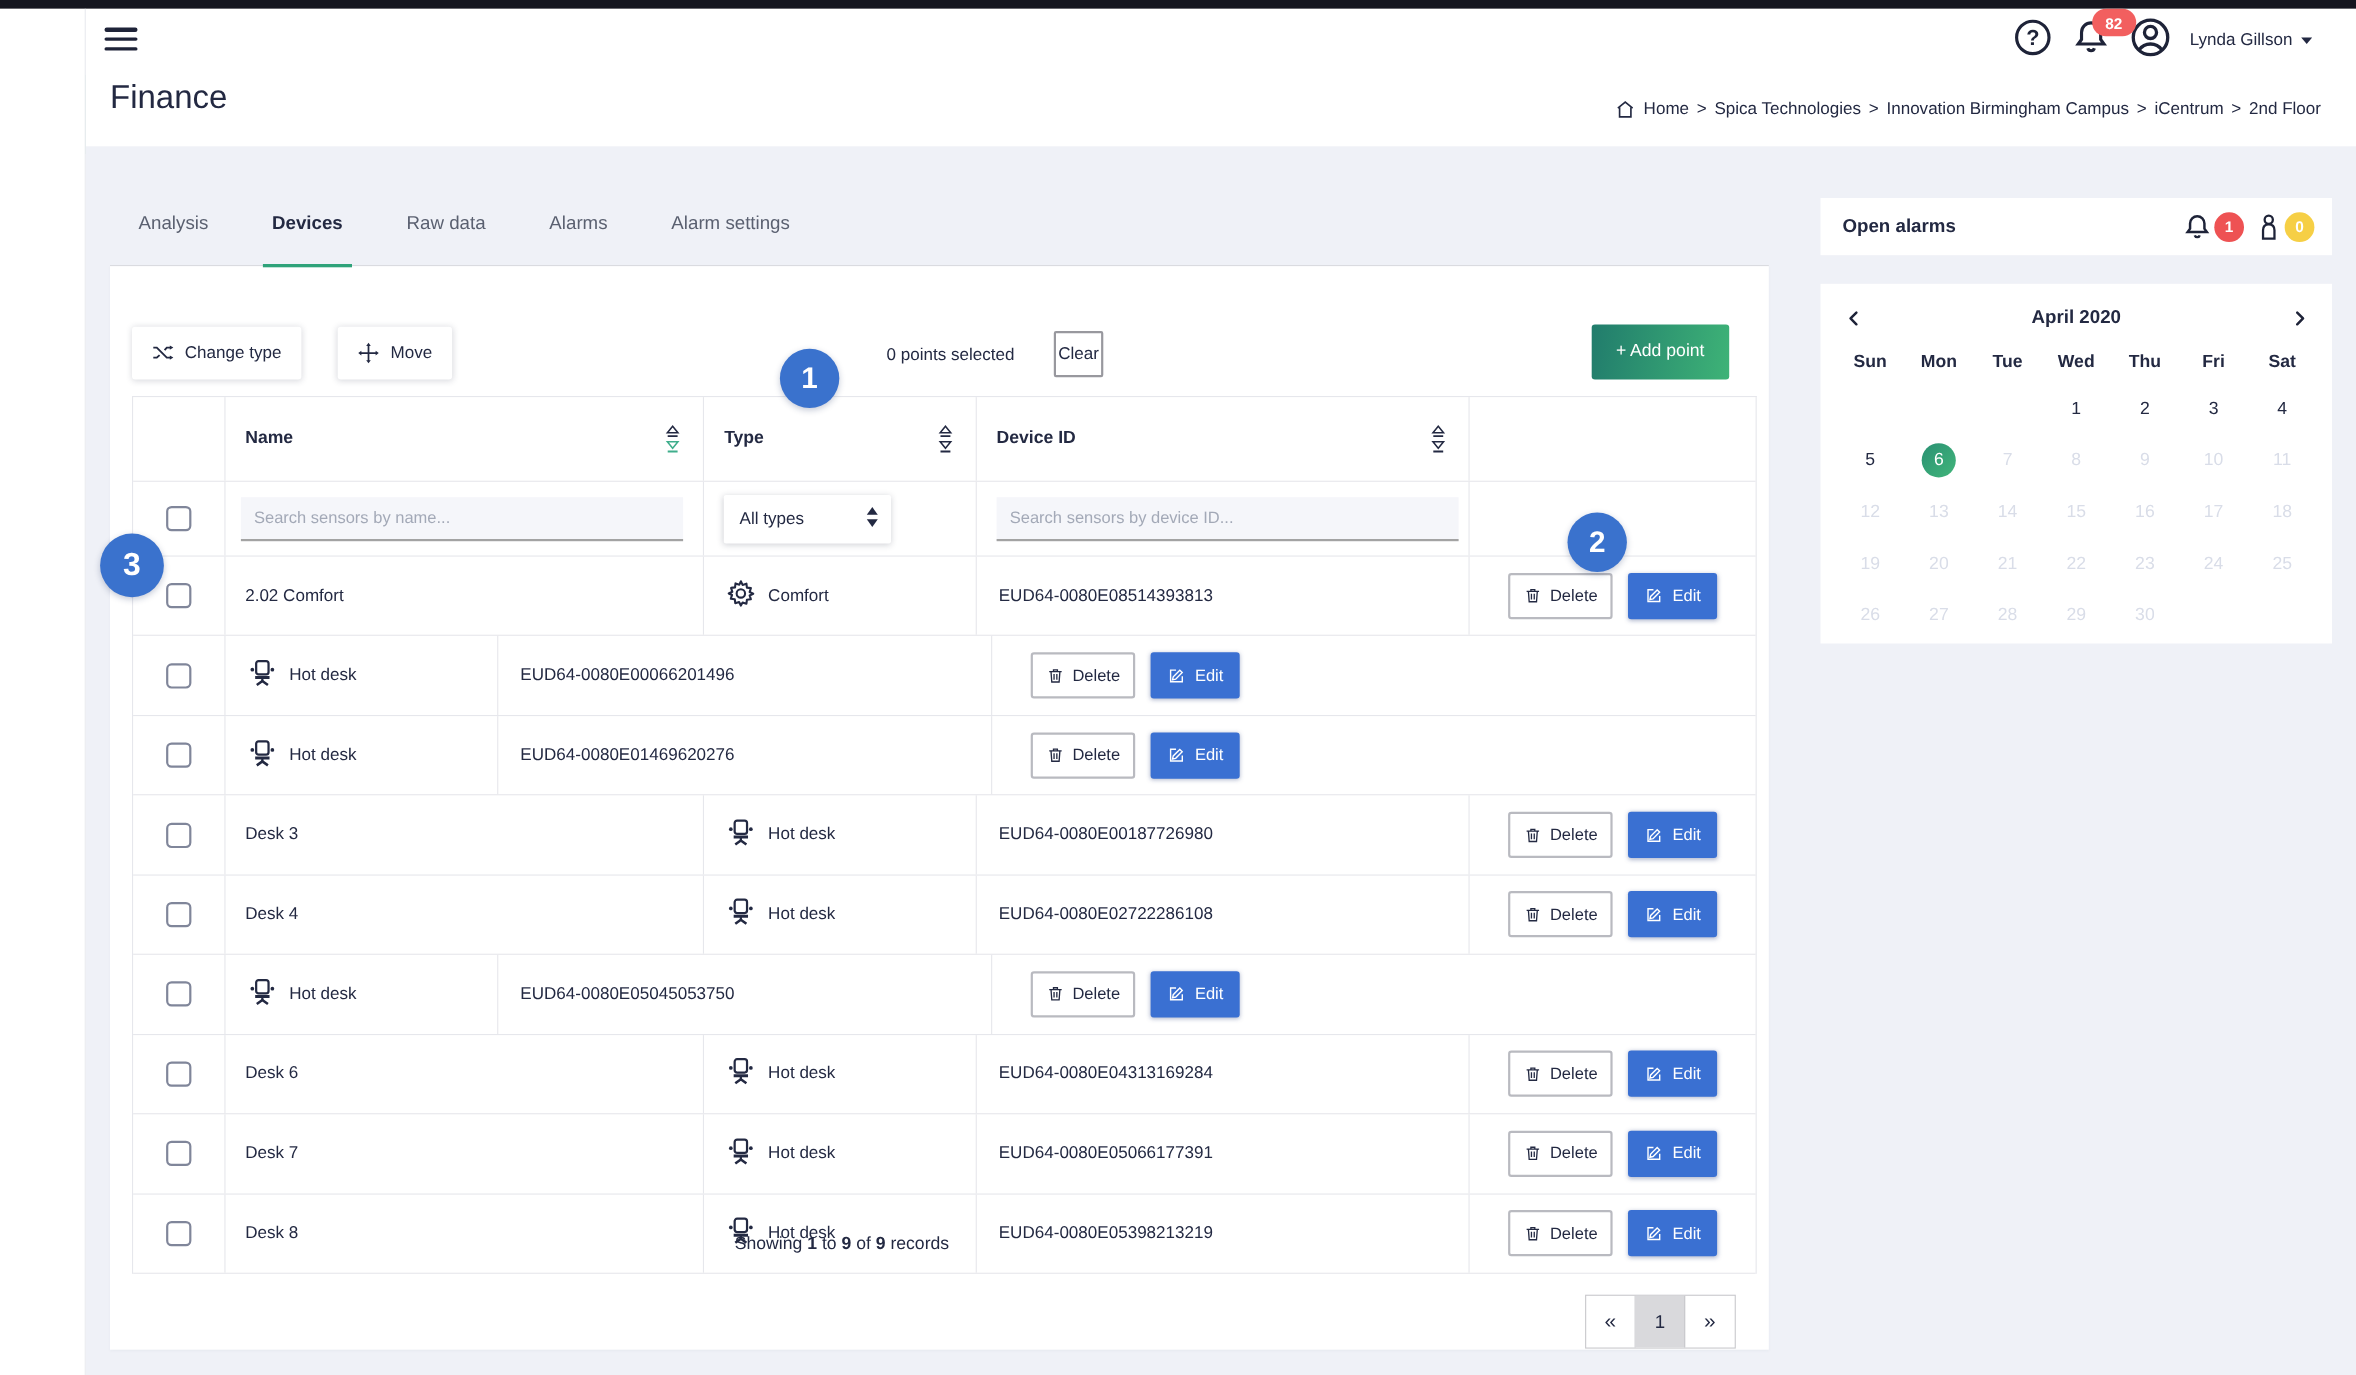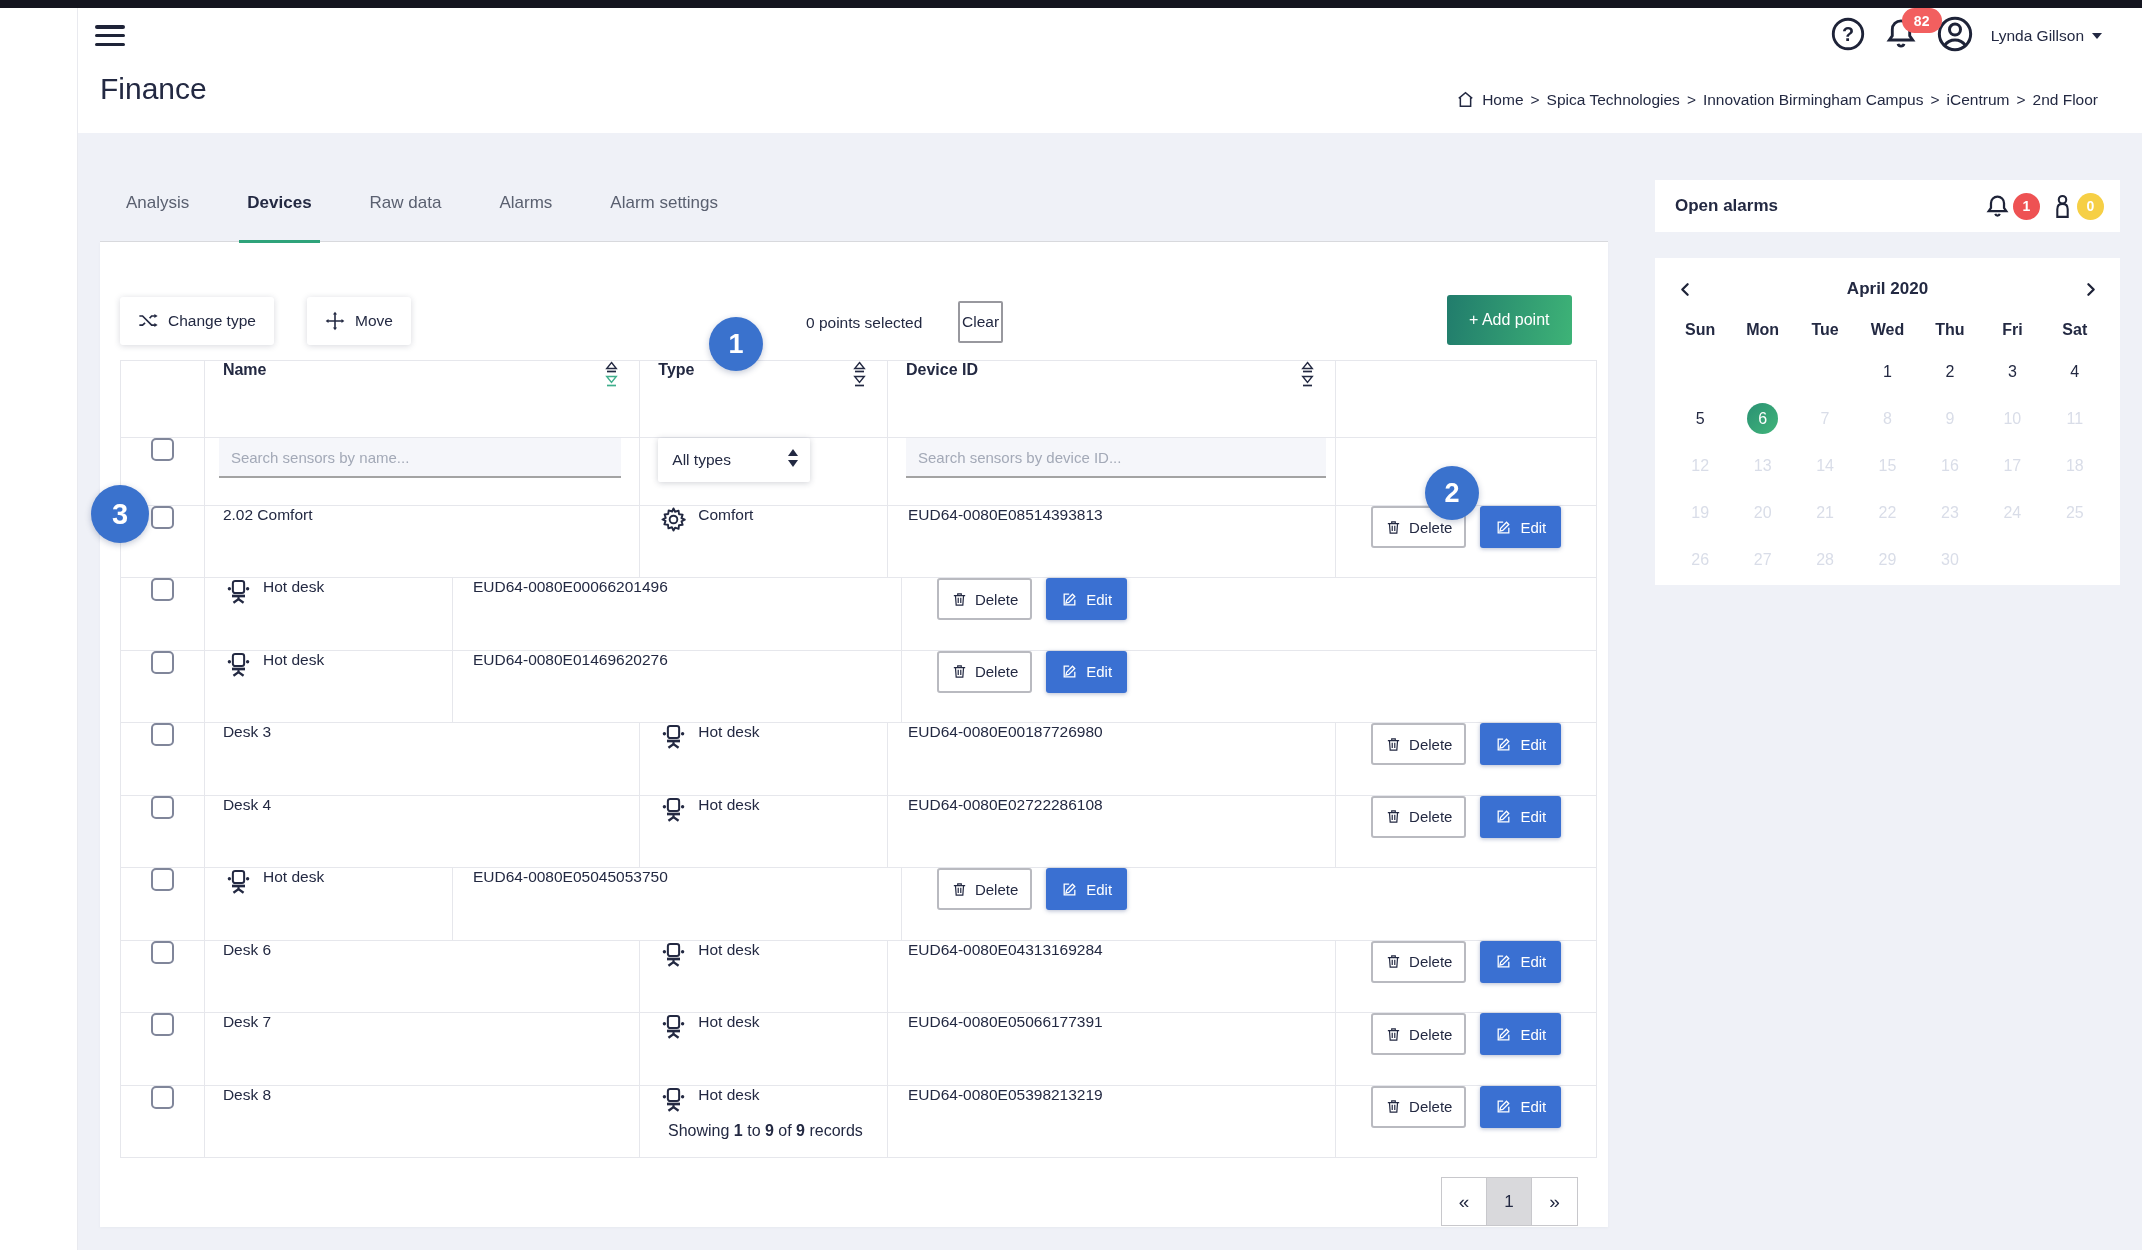--- a/index.html
+++ b/index.html
@@ -18,21 +18,21 @@
 
   
   .header { left:78px; top:8px; width:2064px; height:125px; background:#fff; }
   .hamburger { left:95px; top:25px; width:30px; height:21px; display:flex; flex-direction:column; justify-content:space-between; cursor:pointer; }
   .hamburger span { display:block; height:3.5px; background:#1e2338; border-radius:2px; }
   .page-title { left:100px; top:72px; font-size:30px; font-weight:400; color:#232942; }
   .topbar-right { top:14px; right:40px; display:flex; align-items:center; gap:16px; }
   .badge82 { position:absolute; left:19px; top:-8px; min-width:40px; height:25px; background:#f25f5f; color:#fff; border-radius:13px; font-size:14px; font-weight:700; display:flex; align-items:center; justify-content:center; padding:0 8px; }
   .username { font-size:15.5px; color:#232942; display:flex; align-items:center; gap:8px; cursor:pointer; }
   .caret-down { width:0; height:0; border-left:5px solid transparent; border-right:5px solid transparent; border-top:6px solid #232942; }
-  .breadcrumb { top:90px; right:44px; display:flex; align-items:center; gap:7px; font-size:15.5px; color:#232942; }
+  .breadcrumb { top:90px; right:32px; display:flex; align-items:center; gap:7px; font-size:15.5px; color:#232942; }
   .breadcrumb .bc-item { cursor:pointer; }
 
   
   .content-bg { left:78px; top:133px; width:2064px; height:1117px; background:#eff1f7; }
 
   
   .tabs { left:118px; top:192px; display:flex; z-index:3; }
   .tab { font-size:17px; color:#5a6070; padding:0 8px 26px; margin-right:42px; cursor:pointer; line-height:22px; }
   .tab.active { color:#232942; font-weight:700; border-bottom:3px solid #2fa37a; }
   .tabs-divider { left:100px; top:241px; width:1508px; height:1px; background:#d9dade; }
@@ -42,21 +42,21 @@
 
   
   .btn-light { position:absolute; display:flex; align-items:center; gap:10px; background:#fff; border:none; border-radius:3px; box-shadow:0 1px 6px rgba(40,45,70,0.18); font-size:15.5px; color:#232942; font-family:inherit; height:48px; padding:0 18px; cursor:pointer; }
   .sel-count { left:806px; top:314px; font-size:15.5px; color:#232942; }
   .btn-clear { left:958px; top:301px; height:42px; padding:0 2px; background:#fff; border:2px solid #98989e; border-radius:2px; font-size:15.5px; color:#232942; font-family:inherit; cursor:pointer; }
   .btn-add { left:1447px; top:295px; height:50px; padding:0 22px; background:linear-gradient(100deg,#217c6c,#3eb377); border:none; border-radius:3px; color:#fff; font-size:16px; font-family:inherit; display:flex; align-items:center; gap:8px; cursor:pointer; }
 
   
   .tbl { left:120px; top:360px; width:1477px; border:1px solid #e6e7ec; border-bottom:none; background:#fff; }
   .trow { display:flex; border-bottom:1px solid #e6e7ec; }
-  .cell { display:flex; border-right:1px solid #e6e7ec; height:auto; }
+  .cell { display:flex; align-items:center; border-right:1px solid #e6e7ec; height:auto; }
   .cell:last-child { border-right:none; }
   .c0{width:84px; justify-content:center;} .c1{width:436px;} .c2{width:248px;} .c3{width:449px;} .c4{width:260px; justify-content:center;}
   .thead-row { height:77px; }
   .thead-row .cell { font-size:16px; font-weight:700; }
   .hpad { padding-left:18px; }
   .sort-ic { margin-left:auto; margin-right:20px; cursor:pointer; display:flex; }
   .tfilter-row { height:68px; }
   .search-input { background:#f5f6fa; border:none; border-bottom:2px solid #a3a3a3; height:40px; font-size:15px; font-family:inherit; color:#232942; padding:0 12px; outline:none; }
   .search-input::placeholder { color:#a3a9b7; }
   .select-box { position:relative; width:152px; height:44px; background:#fff; box-shadow:0 1px 6px rgba(40,45,70,0.22); border-radius:2px; display:flex; align-items:center; padding:0 14px; font-size:15.5px; cursor:pointer; }

